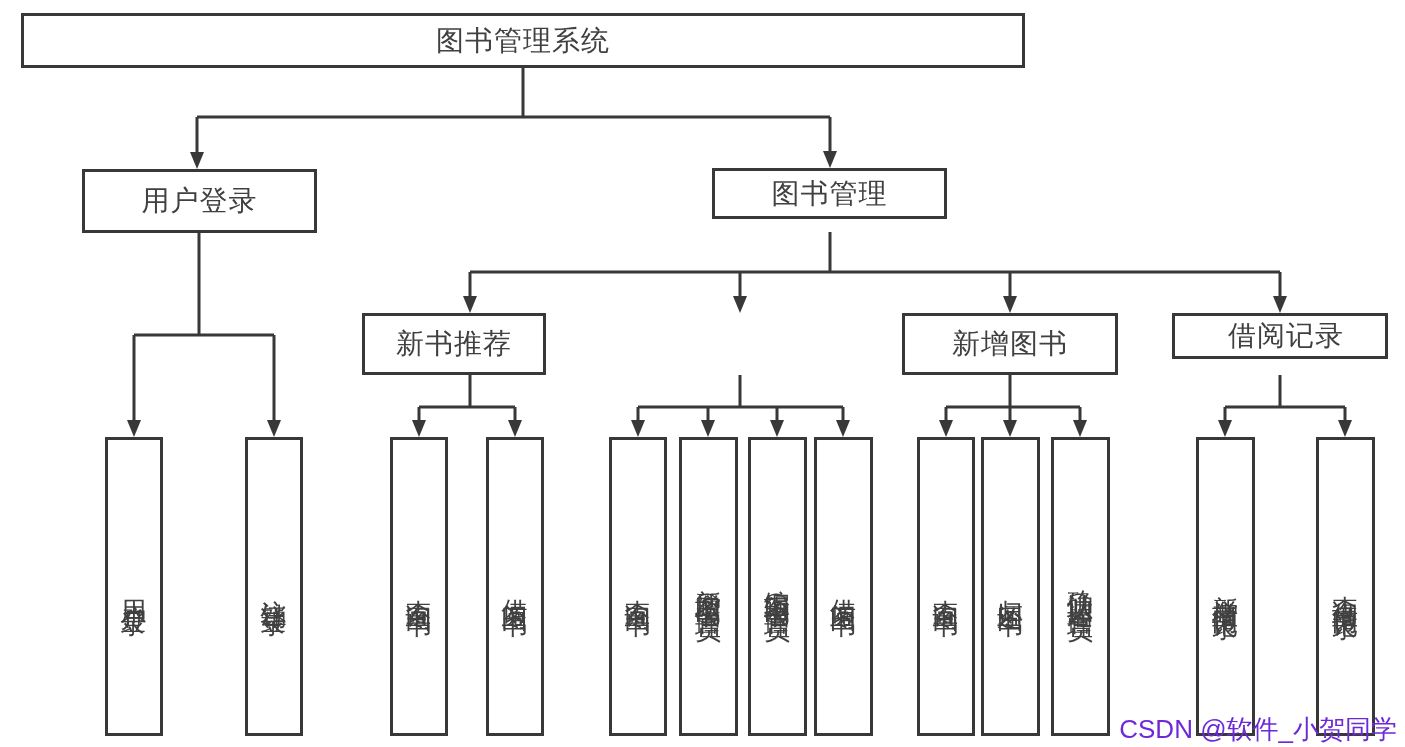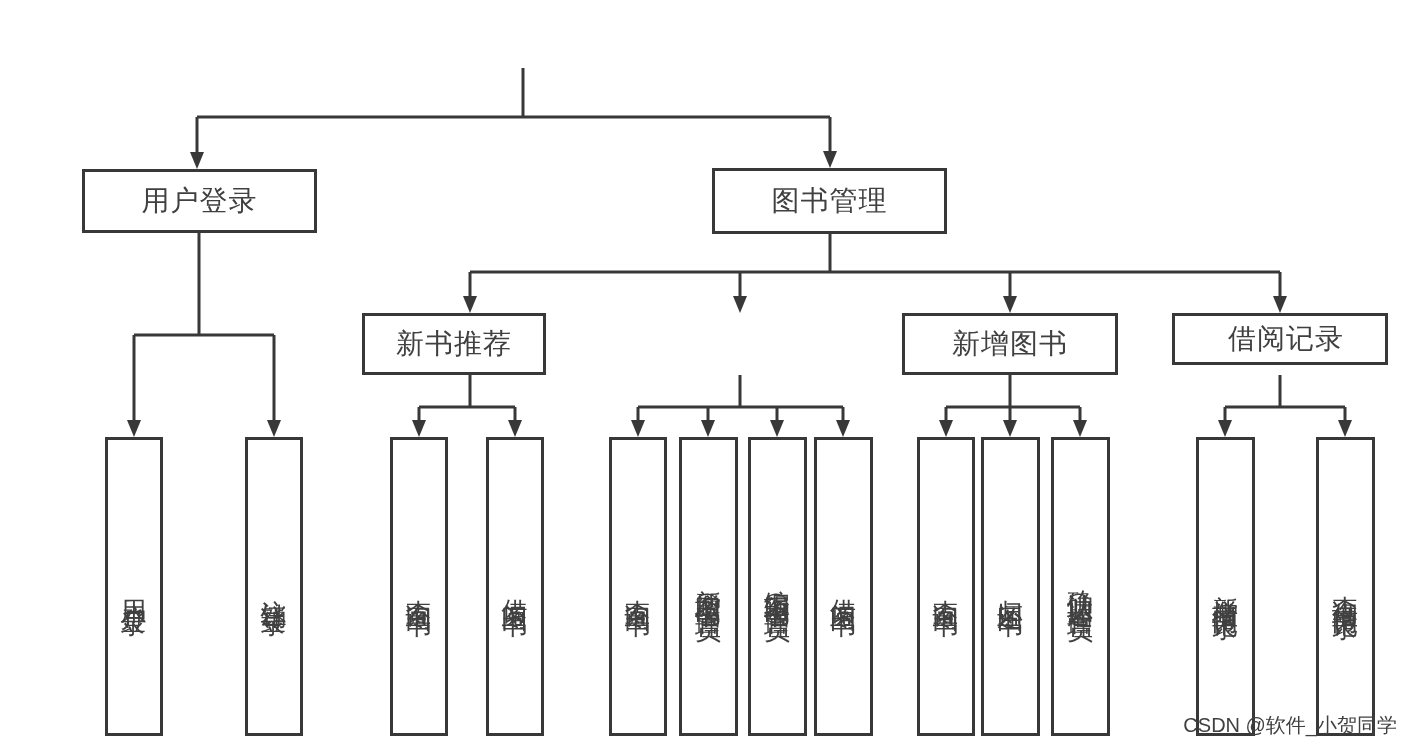--- a/index.html
+++ b/index.html
@@ -26,22 +26,22 @@
   .v{
     writing-mode:vertical-rl;
     font-size:26px;
     letter-spacing:4px;
     line-height:1;
   }
   .watermark{
     position:absolute;
     right:8px;
     top:712px;
-    color:#404040;
-    font-size:20px;
+    color:#6d28d9;
+    font-size:26px;
     white-space:nowrap;
     z-index:5;
   }
 </style>
 </head>
 <body>
 
 <div class="canvas">
 
   <svg class="wires" width="1405" height="747" viewBox="0 0 1405 747">
@@ -70,27 +70,28 @@
       <path d="M770 420 L784 420 L777 437 Z"></path>
       <path d="M836 420 L850 420 L843 437 Z"></path>
       <path d="M939 420 L953 420 L946 437 Z"></path>
       <path d="M1003 420 L1017 420 L1010 437 Z"></path>
       <path d="M1073 420 L1087 420 L1080 437 Z"></path>
       <path d="M1218 420 L1232 420 L1225 437 Z"></path>
       <path d="M1338 420 L1352 420 L1345 437 Z"></path>
     </g>
   </svg>
 
+  <div class="node h" style="left:21px;top:13px;width:1004px;height:55px;">图书管理系统</div>
 
   <div class="node h" style="left:82px;top:169px;width:235px;height:64px;">用户登录</div>
-  <div class="node h" style="left:712px;top:168px;width:235px;height:66px;">图书管理</div>
+  <div class="node h" style="left:712px;top:168px;width:235px;height:51px;">图书管理</div>
 
   <div class="node h" style="left:362px;top:313px;width:184px;height:62px;">新书推荐</div>
   <div class="node h" style="left:902px;top:313px;width:216px;height:62px;">新增图书</div>
-  <div class="node h" style="left:1172px;top:313px;width:216px;height:52px;padding-left:12px;">借阅记录</div>
+  <div class="node h" style="left:1172px;top:313px;width:216px;height:46px;padding-left:12px;">借阅记录</div>
 
   <div class="node v" style="left:105px;top:437px;width:58px;height:299px;">用户登录</div>
   <div class="node v" style="left:245px;top:437px;width:58px;height:299px;">注销登录</div>
 
   <div class="node v" style="left:390px;top:437px;width:58px;height:299px;">查询图书</div>
   <div class="node v" style="left:486px;top:437px;width:58px;height:299px;">借阅图书</div>
 
   <div class="node v" style="left:609px;top:437px;width:58px;height:299px;">查询图书</div>
   <div class="node v" style="left:679px;top:437px;width:59px;height:299px;">新增图书（管理员）</div>
   <div class="node v" style="left:748px;top:437px;width:59px;height:299px;">编辑图书（管理员）</div>

